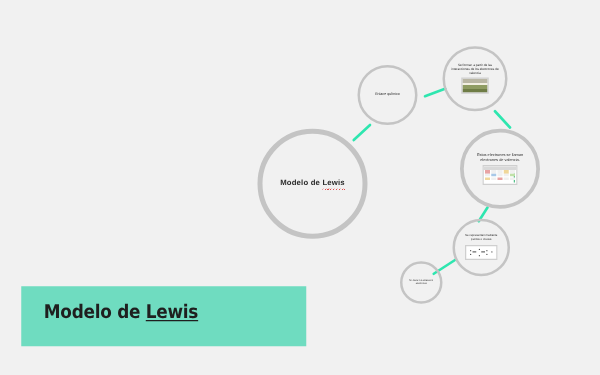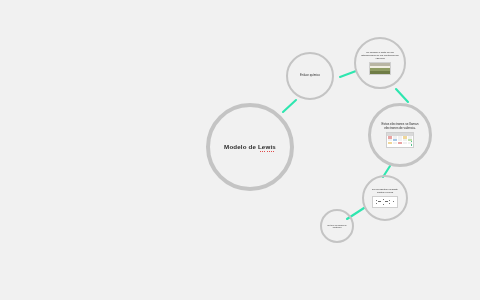--- a/index.html
+++ b/index.html
@@ -316,14 +316,17 @@
       <span class="dg" style="left:16px;top:3px"></span>
       <span class="dg" style="left:16px;top:6px"></span>
       <span class="dg" style="left:19.5px;top:4.5px"></span>
     </div>
   </div>
 
   <div class="node node-enlaces">
     <div class="label">No tiene los enlaces ni electrones</div>
   </div>
 
+  <div class="title-plate">
+    <div class="title-text"><span>Modelo de </span><span class="u">Lewis</span></div>
+  </div>
 
 </div>
 
 </body></html>

